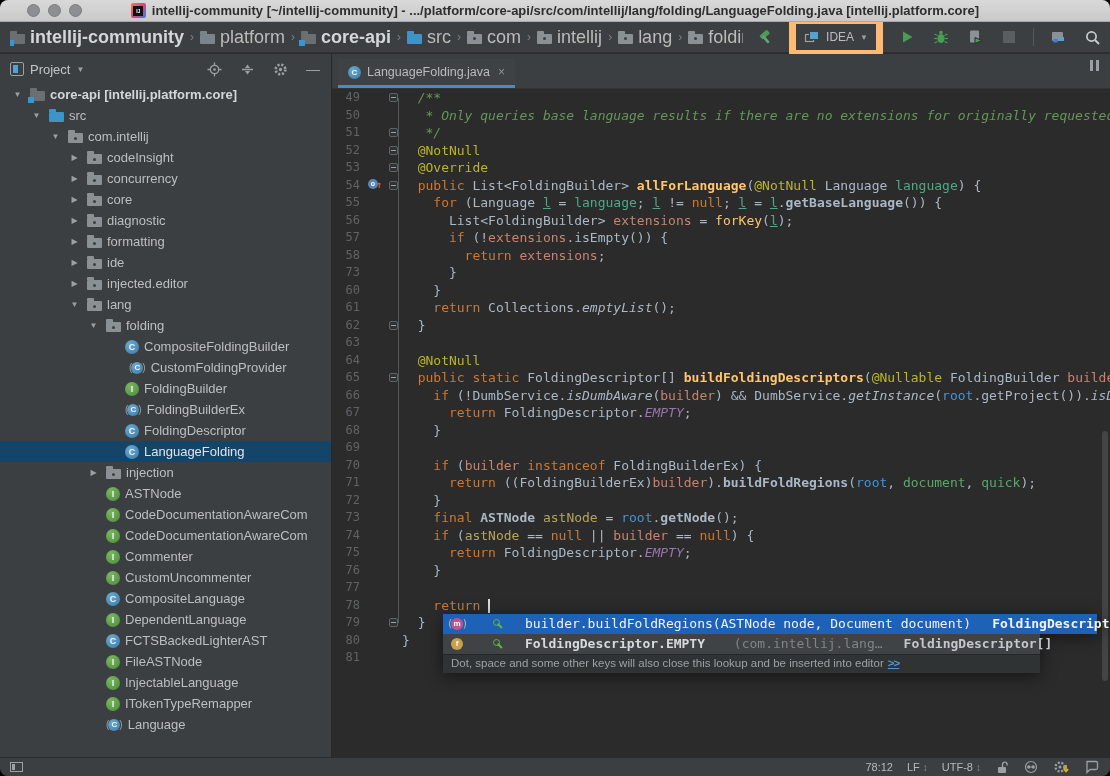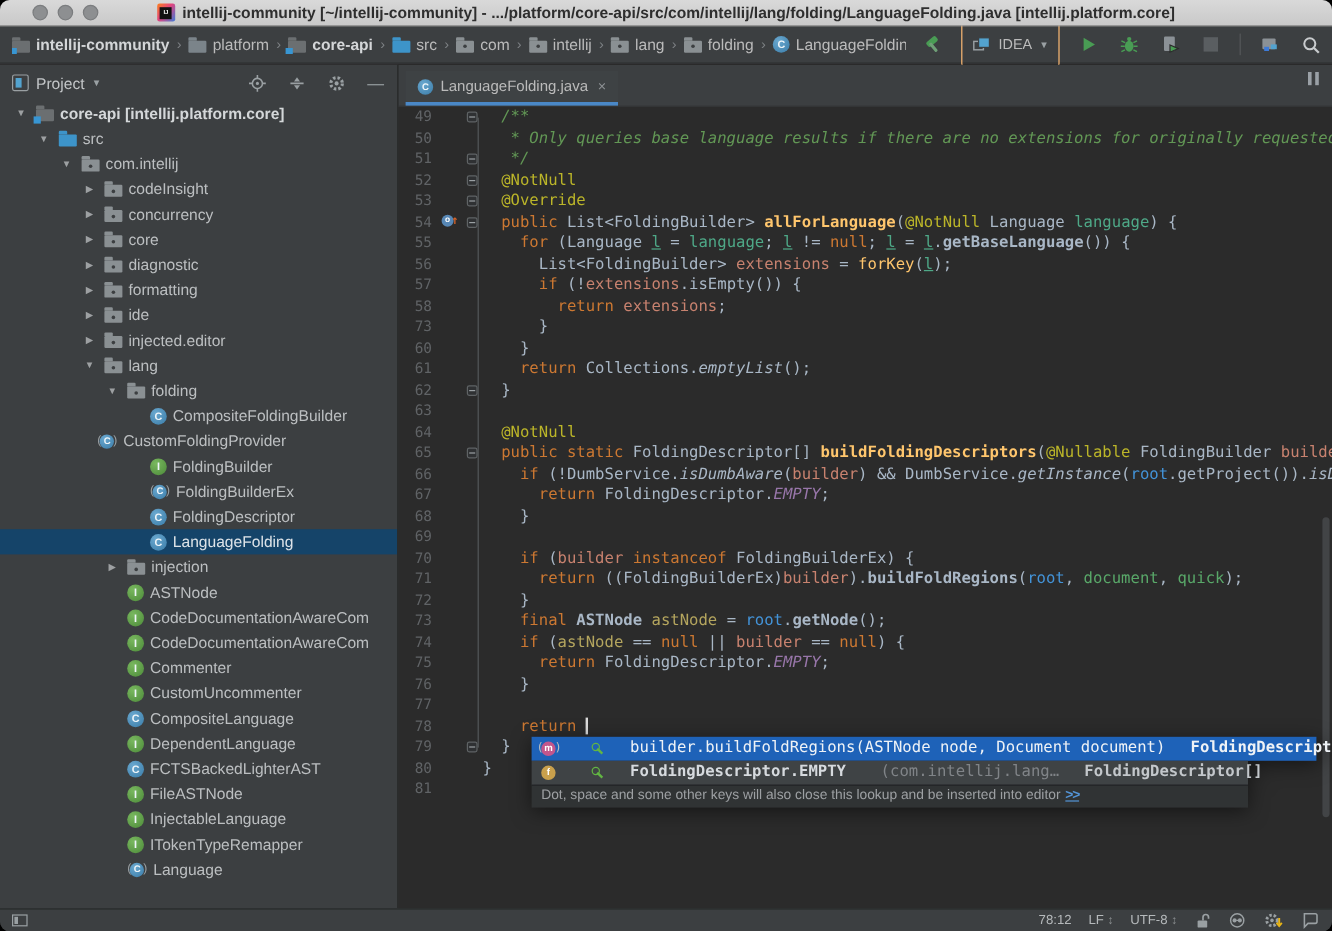--- a/index.html
+++ b/index.html
@@ -15,26 +15,26 @@
   .title-center { position:absolute; left:0; right:0; display:flex; justify-content:center; align-items:center; gap:6px; pointer-events:none;text-align:right; }
   .ij-logo { width:15px; height:15px; border-radius:2px; position:relative;
     background:linear-gradient(130deg,#fc801d 0%,#e3447d 45%,#3d7bd9 100%); }
   .ij-logo::after { content:"IJ"; position:absolute; left:2.5px; top:2.5px; width:10px; height:10px; background:#111;
     color:#fff; font-size:5px; font-weight:bold; line-height:10px; text-align:center; }
   .wtitle { font-size:13px; font-weight:600; color:#2e2e2e; white-space:nowrap; }
 
   
   .navbar { height:31px; background:#3c3f41; display:flex; align-items:center; padding:0 8px 0 10px; border-bottom:1px solid #2f3133; }
   .crumbs { display:flex; align-items:center; gap:3px; white-space:nowrap; overflow:hidden; flex:1; }
-  .crumb { display:flex; align-items:center; gap:5px; font-size:13px; color:#bbbbbb; cursor:default; }
+  .crumb { display:flex; align-items:center; gap:5px; font-size:18px; color:#bbbbbb; cursor:default; }
   .crumb.bold { font-weight:bold; color:#d4d6d8; }
   .crumb-sep { color:#7d8184; font-size:12px; margin:0 3px; }
   .toolbar { display:flex; align-items:center; gap:14px; margin-left:12px; }
   .tbtn { display:flex; align-items:center; justify-content:center; width:20px; height:20px; }
-  .combo { display:flex; align-items:center; gap:6px; border:1px solid #fdba74; border-radius:4px; padding:2px 8px; height:40px; }
+  .combo { display:flex; align-items:center; gap:6px; border:7px solid #fdba74; border-radius:4px; padding:2px 8px; height:40px; }
   .combo-label { color:#bbbbbb; font-size:12px; }
   .dd-caret { color:#9aa0a3; font-size:8px; }
   .tsep { width:1px; height:18px; background:#55585a; }
   .stop-square { width:12px; height:12px; background:#5a5e61; }
 
   
   .ic { display:inline-block; flex:none; }
   .ic.folder,.ic.module-folder,.ic.source-folder,.ic.package-folder { width:15px; height:10px; border-radius:1px; position:relative; margin-top:3px; }
   .ic.folder::before,.ic.module-folder::before,.ic.source-folder::before,.ic.package-folder::before {
     content:""; position:absolute; top:-3px; left:0; width:7px; height:3px; border-radius:1px 1px 0 0; background:inherit; }
@@ -378,21 +378,21 @@
           <div class="trow" style="padding-left: 86px;">
             <span class="tarrow">▼</span>
             <span class="ic package-folder"></span>
             <span class="tlabel">folding</span>
           </div>
           <div class="trow" style="padding-left: 105px;">
             <span class="tarrow"></span>
             <span class="ic class"></span>
             <span class="tlabel">CompositeFoldingBuilder</span>
           </div>
-          <div class="trow" style="padding-left: 61px;">
+          <div class="trow" style="padding-left: 109px;">
             <span class="tarrow"></span>
             <span class="ic abstract-class">
               <span class="ic class inner" style="width: 12px; height: 12px; font-size: 8px; line-height: 12px;"></span>
             </span>
             <span class="tlabel">CustomFoldingProvider</span>
           </div>
           <div class="trow" style="padding-left: 105px;">
             <span class="tarrow"></span>
             <span class="ic interface"></span>
             <span class="tlabel">FoldingBuilder</span>

